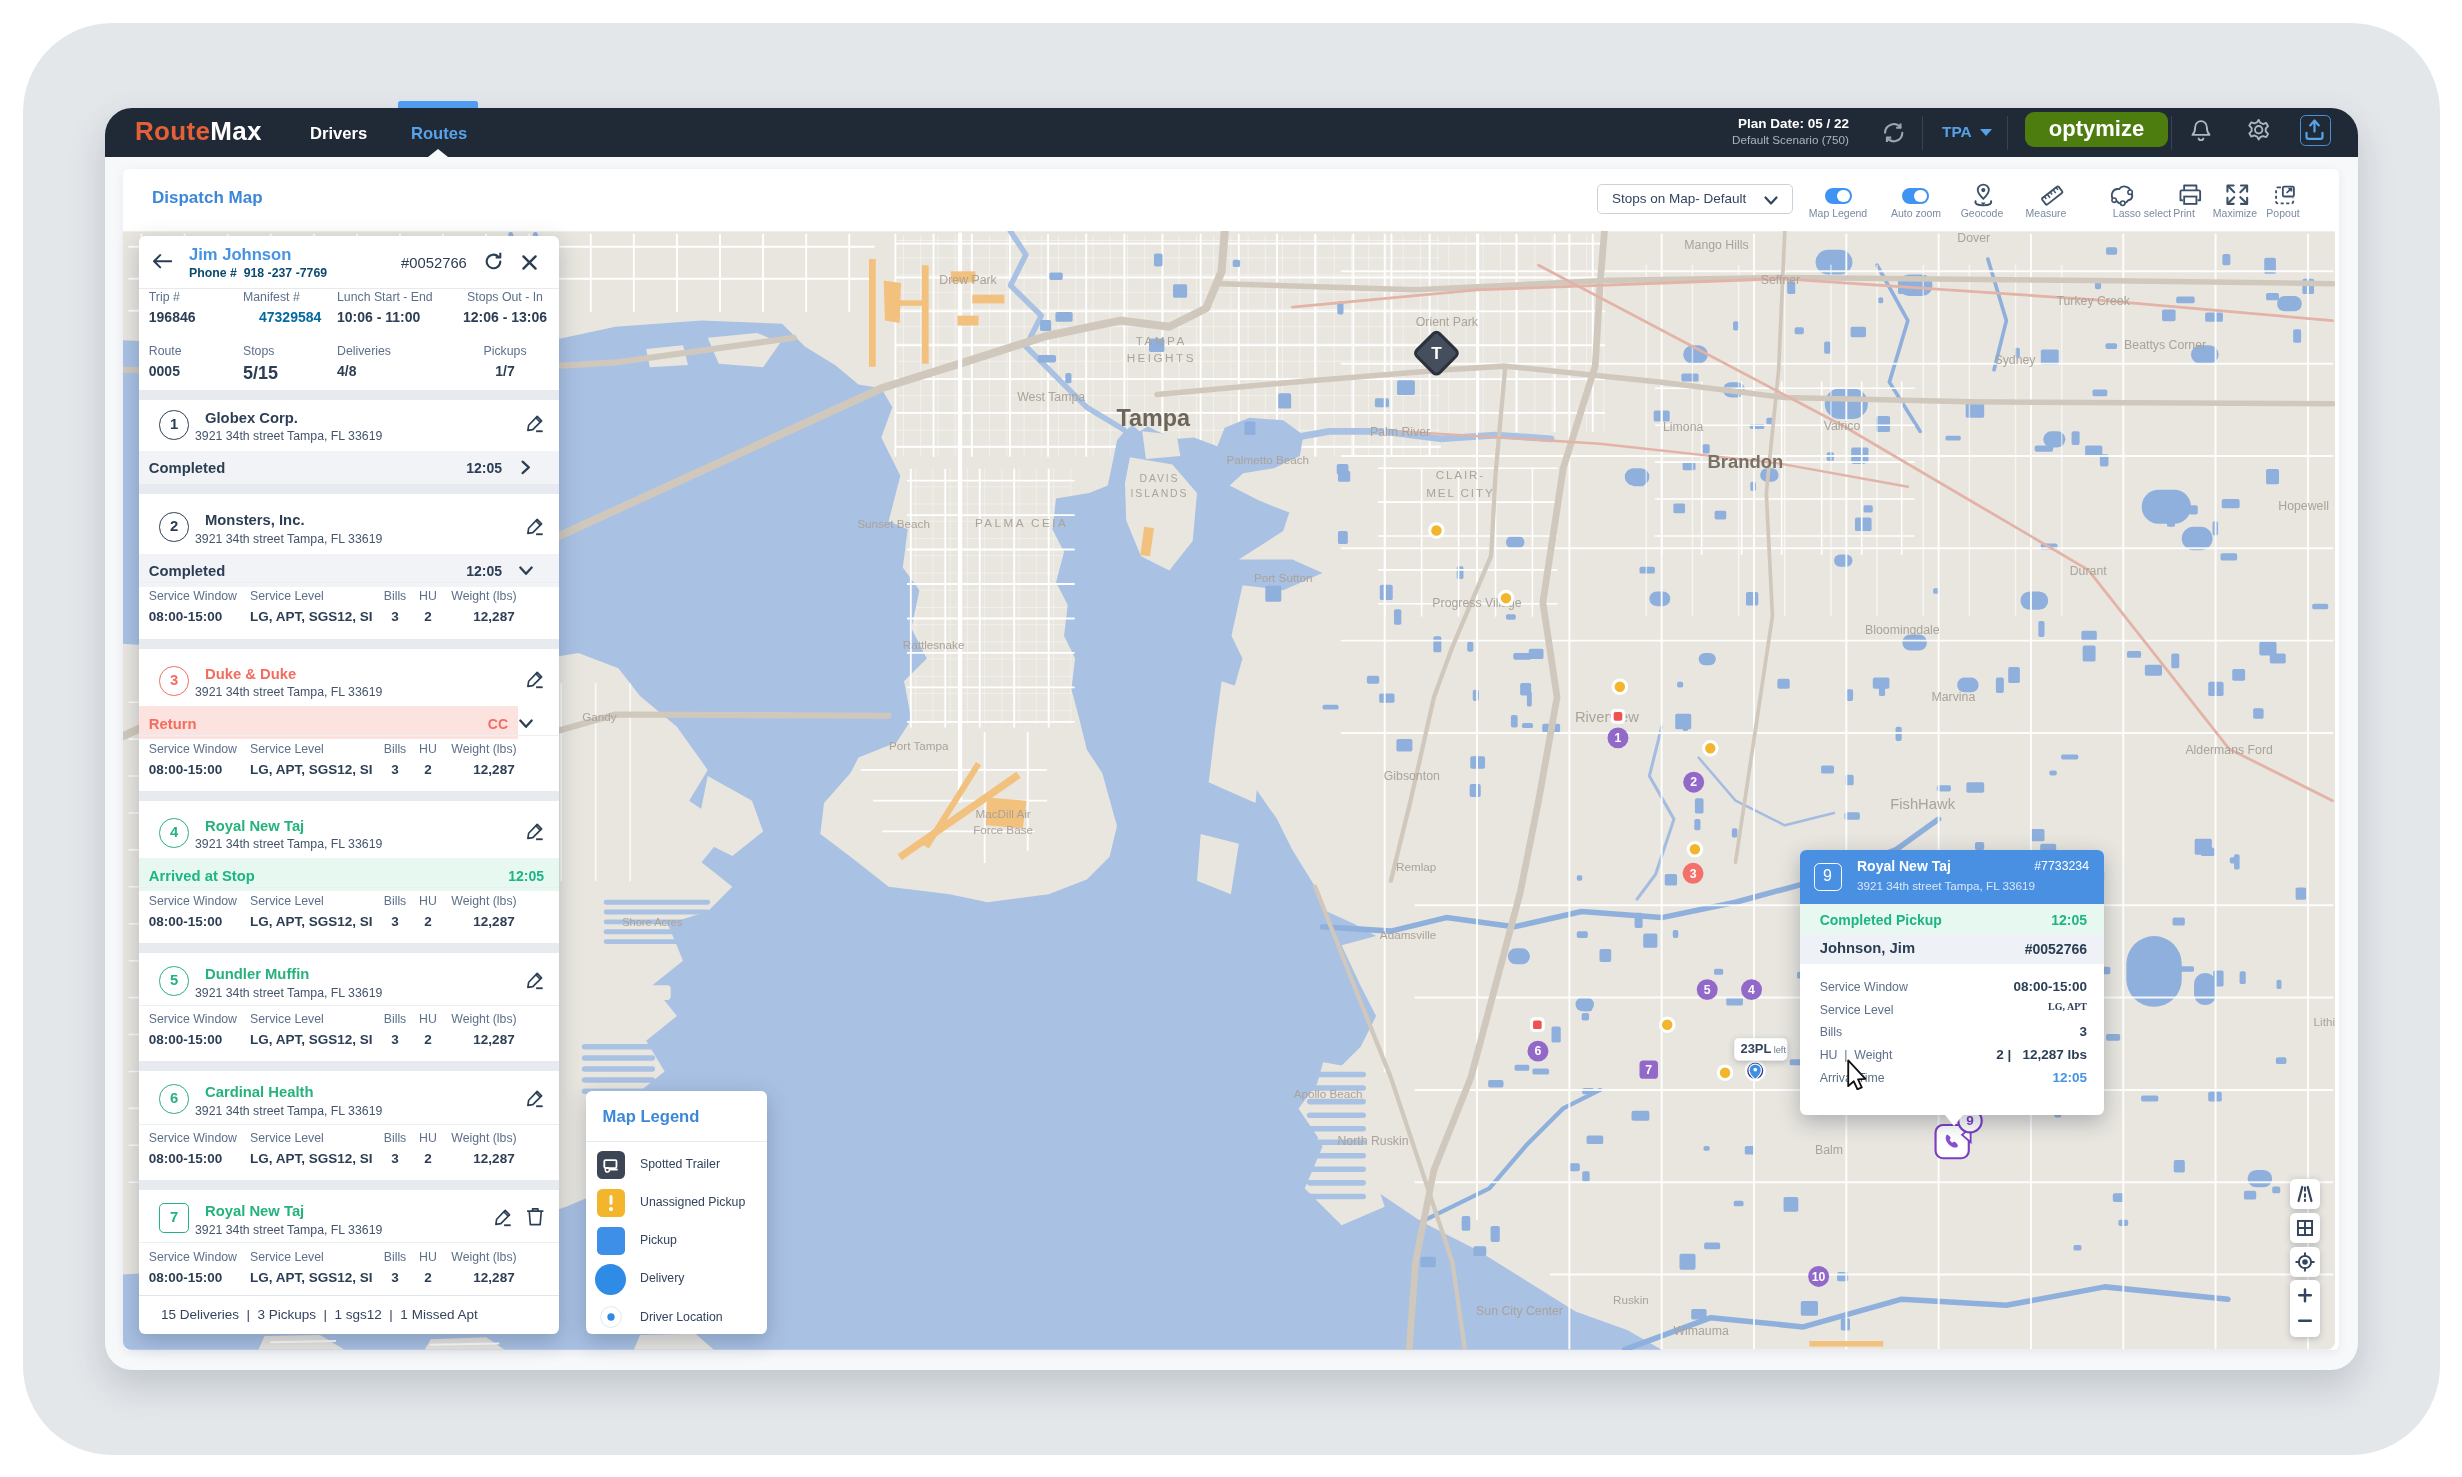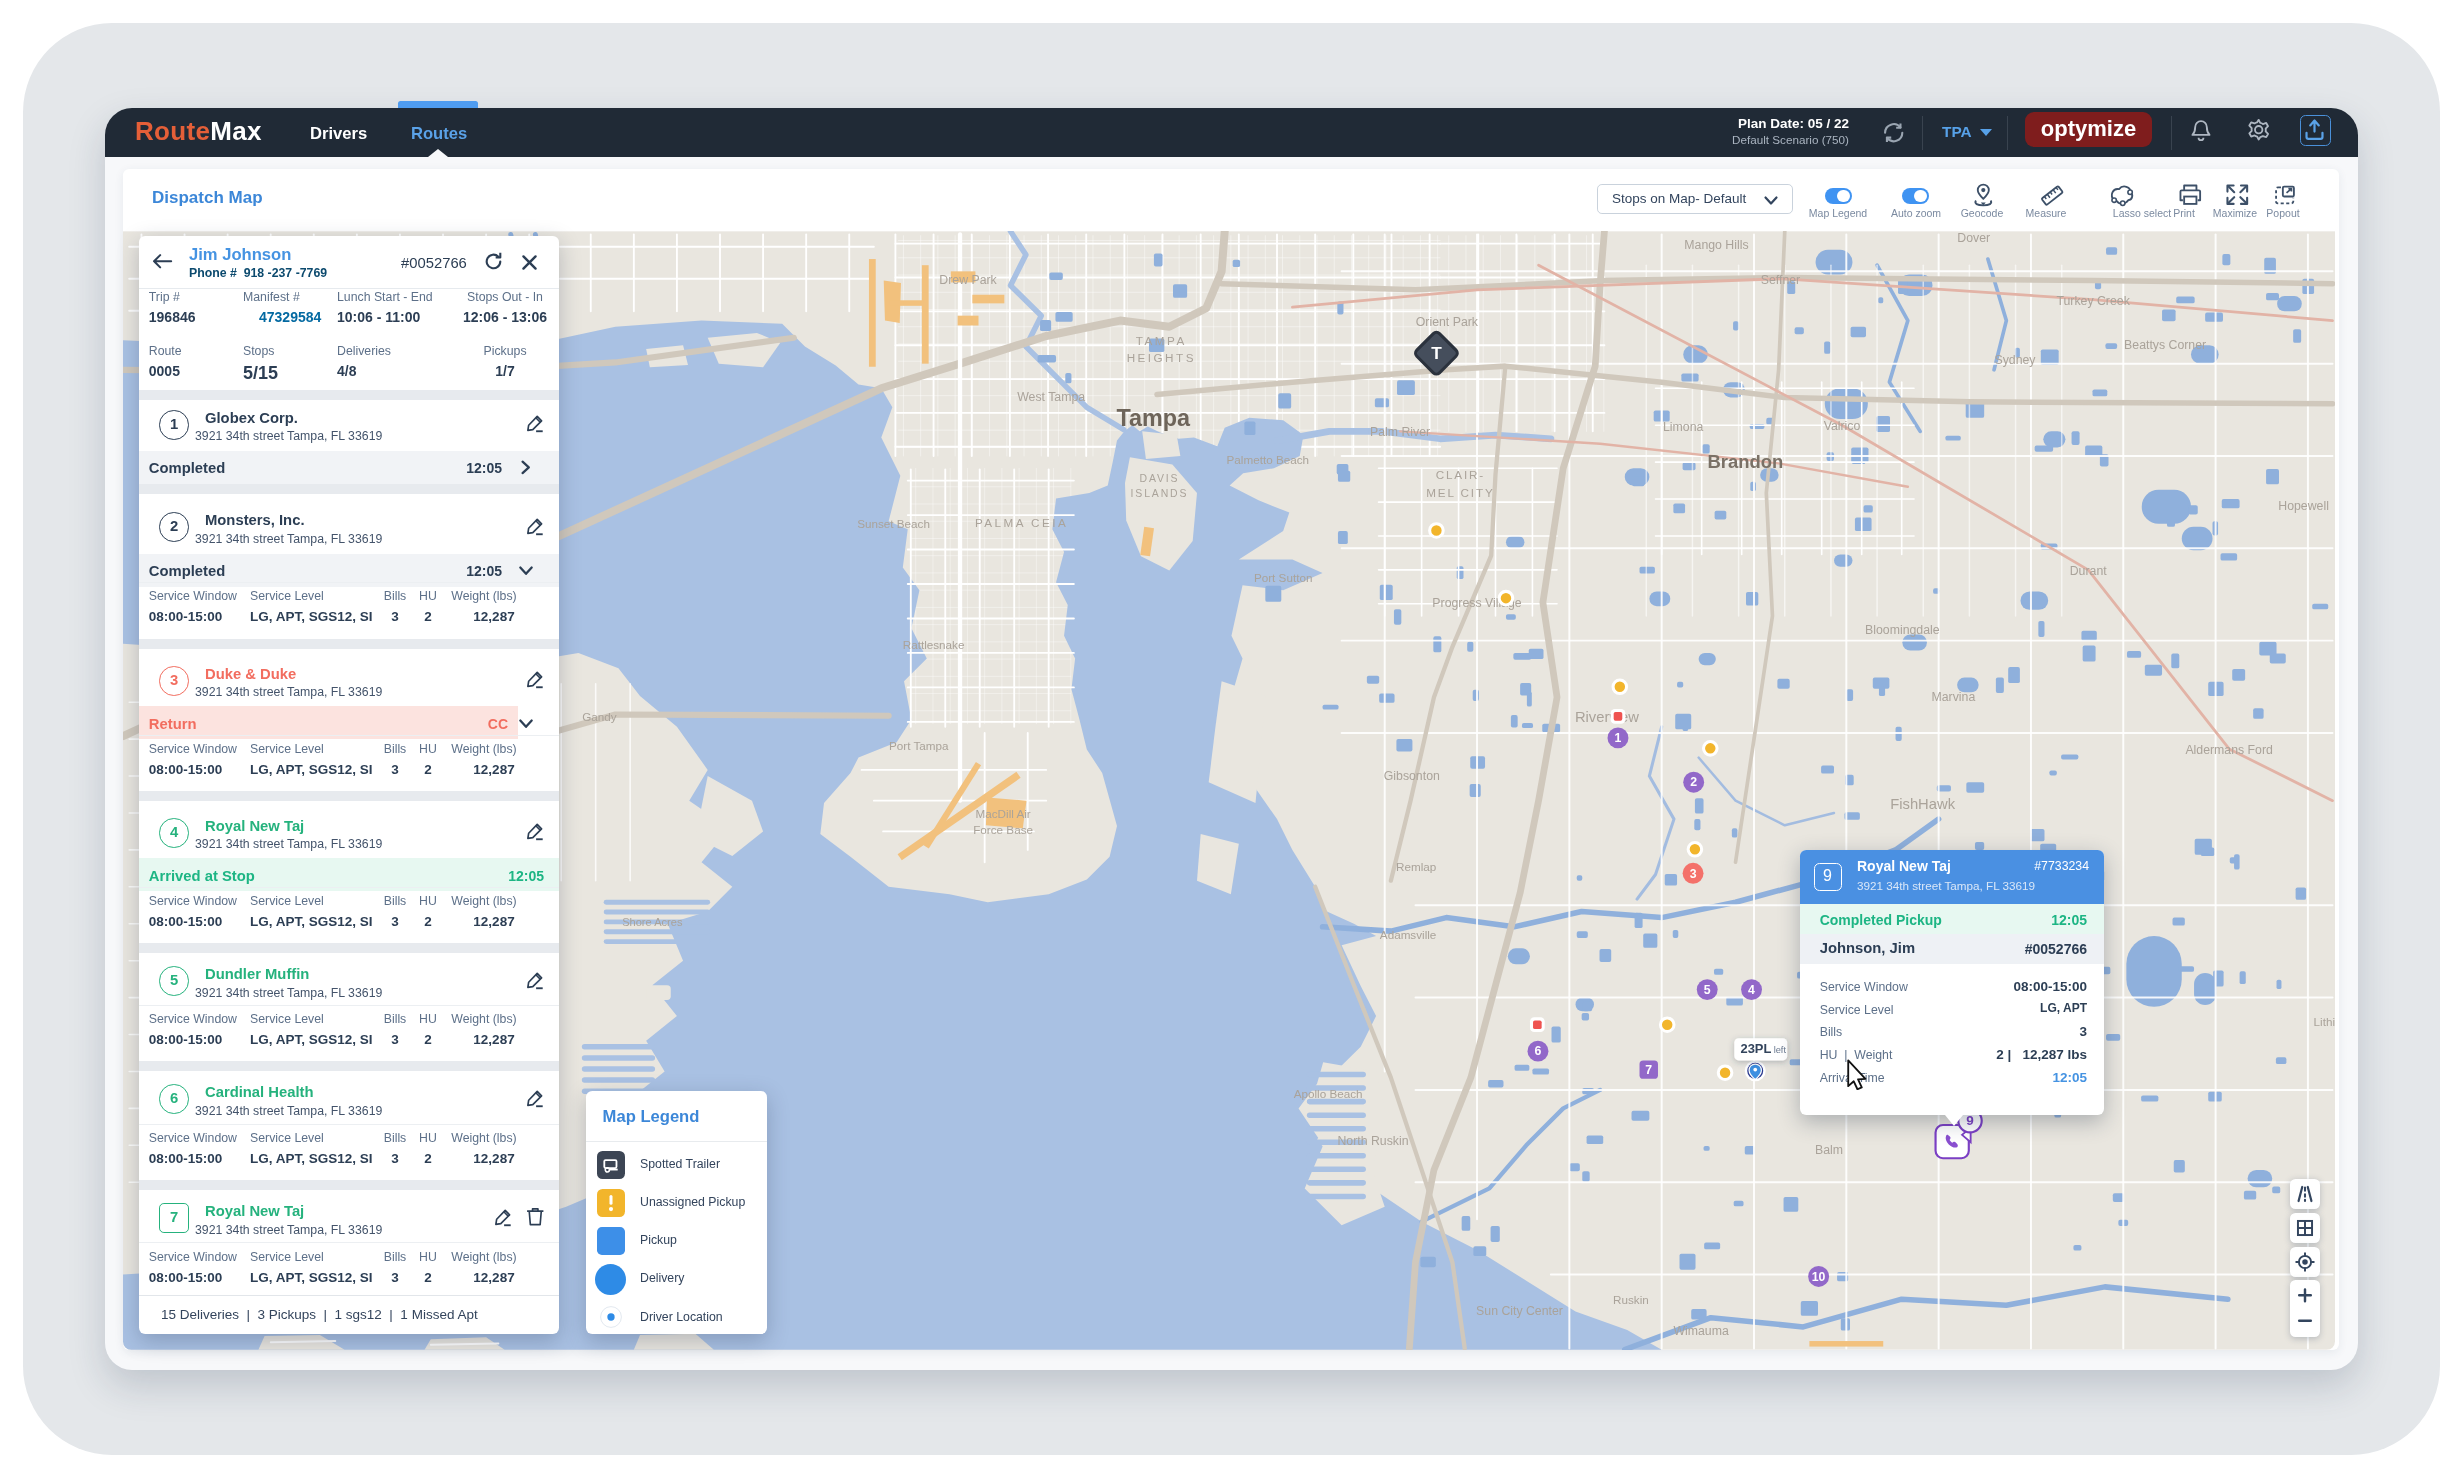--- a/index.html
+++ b/index.html
@@ -15,21 +15,21 @@
 <div class="abs" style="left:1849px;top:116px;transform:translateX(-100%);white-space:nowrap;font-size:13.5px;font-weight:700;color:#fff;white-space:nowrap;">Plan Date: 05 / 22</div>
 <div class="abs" style="left:1849px;top:133px;transform:translateX(-100%);white-space:nowrap;font-size:11.7px;color:#aab4c0;white-space:nowrap;">Default Scenario (750)</div>
 <div class="abs" style="left:1882px;top:121px;"><svg width="23.4" height="23.4" viewBox="0 0 38 38">
       <path d="M33 19 a14 14 0 0 1 -25 8.5 M5 19 a14 14 0 0 1 25 -8.5" stroke="#9aa5b1" stroke-width="3.4" fill="none" stroke-linecap="round"></path>
       <path d="M30 4 v7 h-7 M8 34 v-7 h7" stroke="#9aa5b1" stroke-width="3.4" fill="none" stroke-linejoin="round"></path>
     </svg></div>
 <div class="abs" style="left:1922px;top:116px;width:1.2px;height:34px;background:#39434f;"></div>
 <div class="abs" style="left:1942px;top:123px;font-size:15.4px;font-weight:700;color:#57a1e8;">TPA</div>
 <div class="abs" style="left:1980px;top:129px;width:0;height:0;border-left:6.2px solid transparent;border-right:6.2px solid transparent;border-top:7.4px solid #57a1e8;"></div>
 <div class="abs" style="left:2007px;top:116px;width:1.2px;height:34px;background:#39434f;"></div>
-<div class="abs" style="left:2025px;top:112px;width:127px;height:35px;background:#7f1d1d;border-radius:9px;text-align:center;line-height:33px;font-size:22px;font-weight:700;color:#fff;">optymize</div>
+<div class="abs" style="left:2025px;top:112px;width:143px;height:35px;background:#4d7c0f;border-radius:9px;text-align:center;line-height:33px;font-size:22px;font-weight:700;color:#fff;">optymize</div>
 <div class="abs" style="left:2171px;top:116px;width:1.2px;height:34px;background:#39434f;"></div>
 <div class="abs" style="left:2190px;top:118px;"><svg width="22" height="23.4" viewBox="0 0 36 38">
       <path d="M18 5 a9.5 9.5 0 0 1 9.5 9.5 c0 8 2.5 11 4.5 13 H4 c2 -2 4.5 -5 4.5 -13 A9.5 9.5 0 0 1 18 5 Z" stroke="#aeb7c2" stroke-width="3" fill="none" stroke-linejoin="round"></path>
       <path d="M14 32 a4 4 0 0 0 8 0" stroke="#aeb7c2" stroke-width="3" fill="none"></path>
     </svg></div>
 <div class="abs" style="left:2247px;top:118px;"><svg width="23.4" height="23.4" viewBox="0 0 38 38">
       <circle cx="19" cy="19" r="6" stroke="#aeb7c2" stroke-width="3" fill="none"></circle>
       <path d="M19 3 l2.5 5 a11.5 11.5 0 0 1 4.3 1.8 l5.4 -1.7 l3 5.2 l-3.9 4 a11.5 11.5 0 0 1 0 4.6 l3.9 4 l-3 5.2 l-5.4 -1.7 a11.5 11.5 0 0 1 -4.3 1.8 L19 35 l-2.5 -4.8 a11.5 11.5 0 0 1 -4.3 -1.8 l-5.4 1.7 l-3 -5.2 l3.9 -4 a11.5 11.5 0 0 1 0 -4.6 l-3.9 -4 l3 -5.2 l5.4 1.7 a11.5 11.5 0 0 1 4.3 -1.8 Z" stroke="#aeb7c2" stroke-width="3" fill="none" stroke-linejoin="round"></path>
     </svg></div>
 <div class="abs" style="left:2300px;top:115px;width:31px;height:31px;border:1.8px solid #4a90d9;border-radius:5.5px;"><svg width="27" height="28" viewBox="0 0 44 45">
@@ -943,21 +943,21 @@
     <div style="position:absolute;left:57px;top:29px;font-size:11.7px;color:#d9e7f8;font-weight:400;white-space:nowrap;">3921 34th street Tampa, FL 33619</div>
     <div style="position:absolute;left:0;top:54px;width:304px;height:29.5px;background:#e7f8f1;"></div>
     <div style="position:absolute;left:19.7px;top:62px;font-size:14px;color:#1db584;font-weight:700;white-space:nowrap;">Completed Pickup</div>
     <div style="position:absolute;left:287px;top:62px;transform:translateX(-100%);white-space:nowrap;font-size:14px;color:#1db584;font-weight:600;">12:05</div>
     <div style="position:absolute;left:0;top:84px;width:304px;height:29.5px;background:#eef1f5;"></div>
     <div style="position:absolute;left:19.7px;top:90px;font-size:14.8px;color:#2c3e54;font-weight:700;white-space:nowrap;">Johnson, Jim</div>
     <div style="position:absolute;left:287px;top:91px;transform:translateX(-100%);white-space:nowrap;font-size:14px;color:#2c3e54;font-weight:700;">#0052766</div>
     <div style="position:absolute;left:19.7px;top:130px;font-size:12.3px;color:#5d7089;font-weight:400;white-space:nowrap;">Service Window</div>
     <div style="position:absolute;left:287px;top:129px;transform:translateX(-100%);white-space:nowrap;font-size:13.5px;color:#2c3e54;font-weight:700;">08:00-15:00</div>
     <div style="position:absolute;left:19.7px;top:153px;font-size:12.3px;color:#5d7089;font-weight:400;white-space:nowrap;">Service Level</div>
-    <div style="position:absolute;left:287px;top:151px;transform:translateX(-100%);white-space:nowrap;font-size:12px;color:#2c3e54;font-weight:700;">LG, APT</div>
+    <div style="position:absolute;left:287px;top:151px;transform:translateX(-100%);white-space:nowrap;font-size:10px;color:#2c3e54;font-weight:700;font-family:Liberation Serif, serif;">LG, APT</div>
     <div style="position:absolute;left:19.7px;top:175px;font-size:12.3px;color:#5d7089;font-weight:400;white-space:nowrap;">Bills</div>
     <div style="position:absolute;left:287px;top:174px;transform:translateX(-100%);white-space:nowrap;font-size:13.5px;color:#2c3e54;font-weight:700;">3</div>
     <div style="position:absolute;left:19.7px;top:198px;font-size:12.3px;color:#5d7089;font-weight:400;white-space:nowrap;">HU&nbsp; | &nbsp;Weight</div>
     <div style="position:absolute;left:287px;top:197px;transform:translateX(-100%);white-space:nowrap;font-size:13.5px;color:#2c3e54;font-weight:700;">2 |&nbsp;&nbsp; 12,287 lbs</div>
     <div style="position:absolute;left:19.7px;top:221px;font-size:12.3px;color:#5d7089;font-weight:400;white-space:nowrap;">Arrival Time</div>
     <div style="position:absolute;left:287px;top:220px;transform:translateX(-100%);white-space:nowrap;font-size:13.5px;color:#4593e2;font-weight:700;">12:05</div>
 <div class="abs" style="left:145px;top:265px;width:0;height:0;border-left:9.8px solid transparent;border-right:9.8px solid transparent;border-top:11px solid #fff;"></div>
 </div>
 <div style="position:absolute;left:2290px;top:1179px;width:30px;height:30px;background:#fff;border-radius:5.5px;box-shadow:0 1.8px 6.2px rgba(40,60,90,.25);"><svg width="30" height="30" viewBox="0 0 49 49">
       <path d="M14 36 L20 13 M35 36 L29 13" stroke="#33455e" stroke-width="3.6" stroke-linecap="round"></path>

